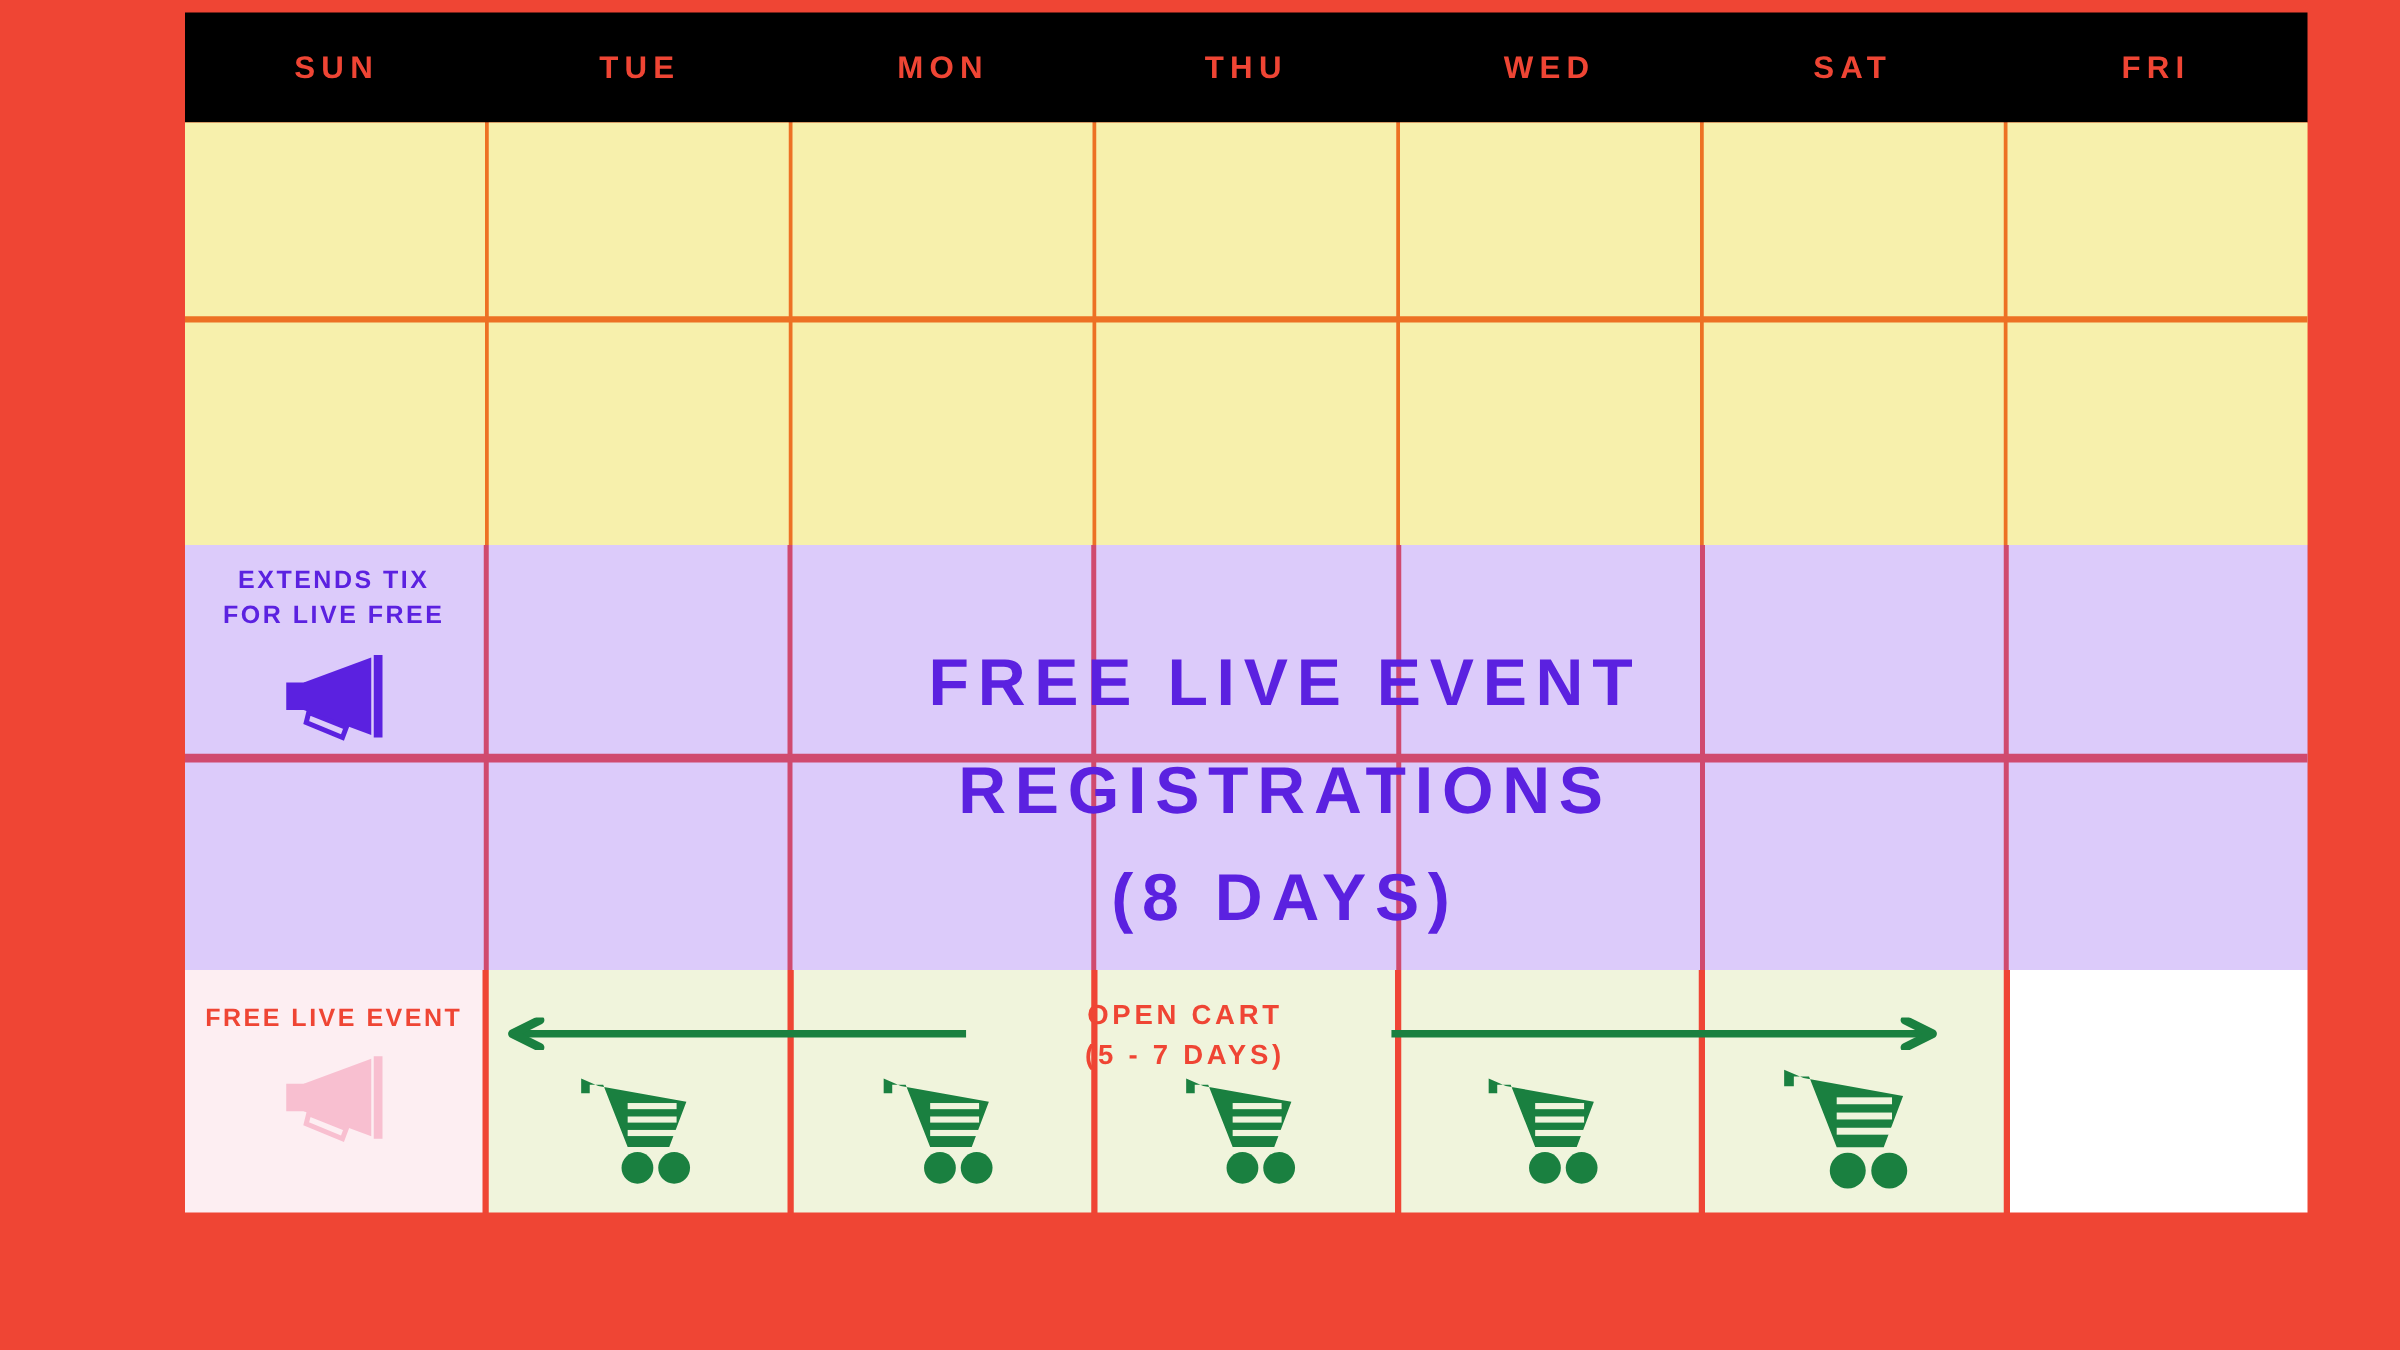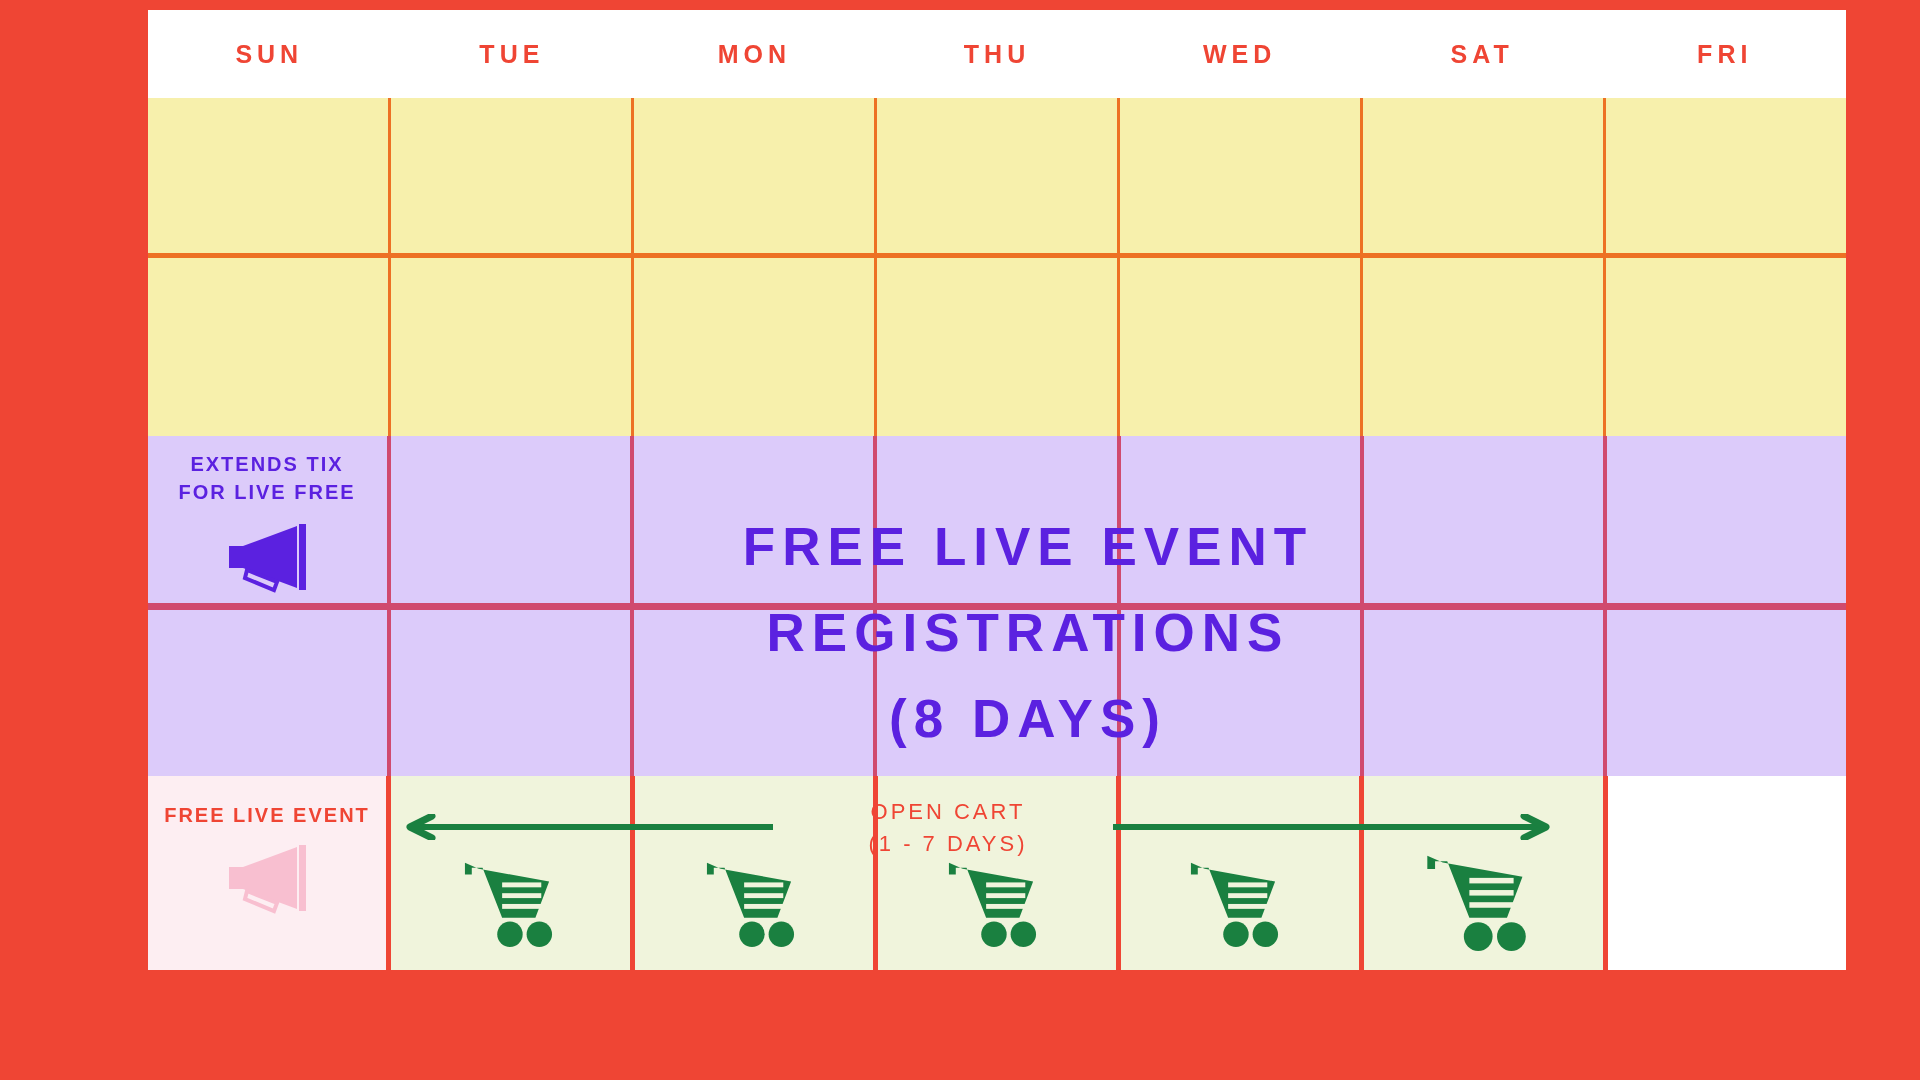--- a/index.html
+++ b/index.html
@@ -13,21 +13,21 @@
   
   #calendar{
     position:absolute;
     left:148px; top:10px;
     width:1698px; height:1060px;
   }
 
   
   #header-row{
     position:absolute;left:0;top:0;width:100%;height:88px;
-    background:#ffffff;
+    background:#000000;
     display:flex;
   }
   .day-head{
     flex:1 1 0;
     display:flex;align-items:center;justify-content:center;
     color:#ef4534;
     font-size:25px;font-weight:bold;letter-spacing:5px;
   }
 
   
@@ -112,21 +112,21 @@
     position:absolute;left:8px;top:28px;width:222px;text-align:center;
   }
   #free-live-text{
     color:#ef4534;font-size:20px;font-weight:bold;letter-spacing:2px;
   }
   #free-live-mega{margin-top:14px;}
   #cart-arrow-left{position:absolute;left:250px;top:38px;width:375px;height:26px;}
   #cart-arrow-right{position:absolute;left:965px;top:38px;width:445px;height:26px;}
   #open-cart-label{
     position:absolute;left:640px;top:20px;width:320px;text-align:center;
-    color:#ef4534;font-size:22px;font-weight:normal;letter-spacing:3px;line-height:32px;
+    color:#ef4534;font-size:22px;font-weight:bold;letter-spacing:3px;line-height:32px;
   }
   .cart-slot{position:absolute;top:80px;width:220px;text-align:center;}
 
   .mega{display:block;margin:0 auto;}
 </style>
 </head>
 <body>
 
 <div id="calendar">
 
@@ -215,21 +215,21 @@
       <polyline points="34,2 12,13 34,24" fill="none" stroke="#1a8040" stroke-width="7" stroke-linecap="round" stroke-linejoin="round"></polyline>
     </svg>
 
     <svg id="cart-arrow-right" viewBox="0 0 445 26">
       <line x1="0" y1="13" x2="433" y2="13" stroke="#1a8040" stroke-width="6"></line>
       <polyline points="411,2 433,13 411,24" fill="none" stroke="#1a8040" stroke-width="7" stroke-linecap="round" stroke-linejoin="round"></polyline>
     </svg>
 
     <div id="open-cart-label">
       <div>OPEN CART</div>
-      <div>(1 - 7 DAYS)</div>
+      <div>(5 - 7 DAYS)</div>
     </div>
 
     <div class="cart-slot" style="left:250px;">
       <svg width="98" height="92" viewBox="0 0 100 94">
         <path d="M6,7 L6,19 L13,19 L13,12 L24,12 L44,63 L78,63 L92,26 L20,13 Z" fill="#1a8040"></path>
         <rect x="44" y="27" width="40" height="5" fill="#f0f4dc"></rect>
         <rect x="44" y="38" width="40" height="5" fill="#f0f4dc"></rect>
         <rect x="44" y="49" width="40" height="5" fill="#f0f4dc"></rect>
         <circle cx="52" cy="80" r="13" fill="#1a8040"></circle>
         <circle cx="82" cy="80" r="13" fill="#1a8040"></circle>

